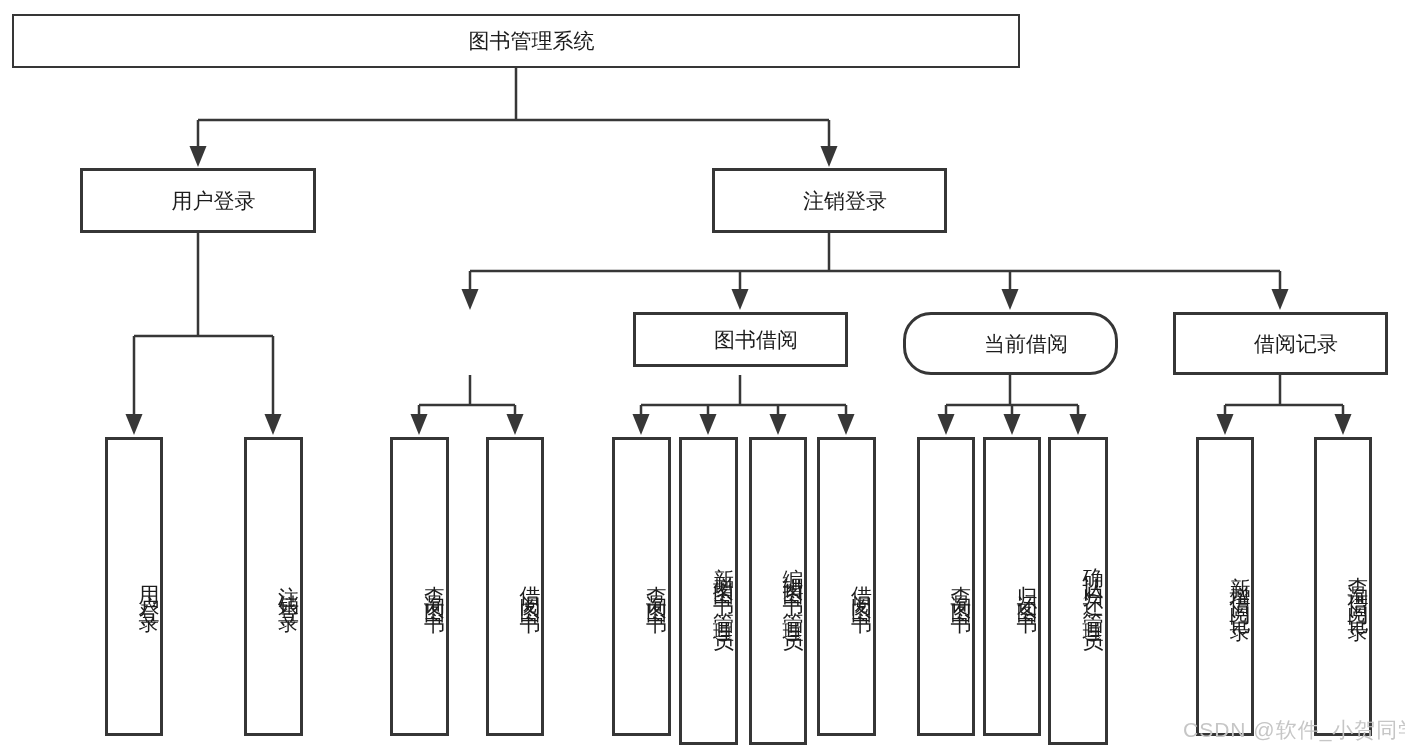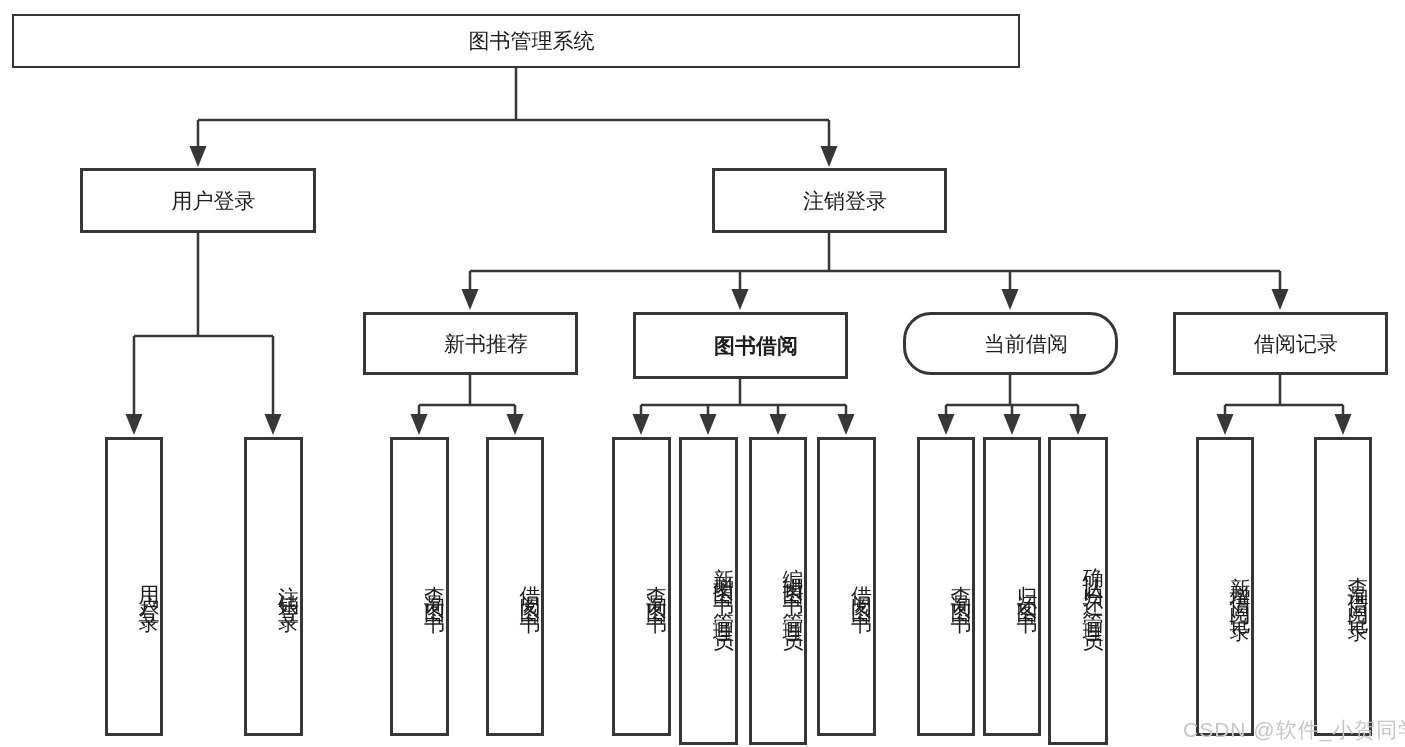--- a/index.html
+++ b/index.html
@@ -97,22 +97,21 @@
     <path d="M1280,375 V405 M1225,405 H1343 M1225,405 V416 M1343,405 V416"></path>
     <polygon points="1216.5,414 1233.5,414 1225,435"></polygon>
     <polygon points="1334.5,414 1351.5,414 1343,435"></polygon>
   </svg>
 
   <div class="node root" style="left:12px; top:14px; width:1008px; height:54px;">图书管理系统</div>
 
   <div class="node" style="left:80px; top:168px; width:236px; height:65px;">用户登录</div>
   <div class="node" style="left:712px; top:168px; width:235px; height:65px;">注销登录</div>
 
-  <div class="node" style="left:363px; top:312px; width:215px; height:63px;">新书推荐</div>
-  <div class="node" style="left:633px; top:312px; width:215px; height:67px;font-weight:bold;">图书借阅</div>
+  <div class="node" style="left:633px; top:312px; width:215px; height:55px;">图书借阅</div>
   <div class="node" style="left:903px; top:312px; width:215px; height:63px;border-radius:28px;">当前借阅</div>
   <div class="node" style="left:1173px; top:312px; width:215px; height:63px;">借阅记录</div>
 
   <div class="node vnode" style="left:105px; top:437px; width:58px; height:299px;">用户登录</div>
   <div class="node vnode" style="left:244px; top:437px; width:59px; height:299px;">注销登录</div>
 
   <div class="node vnode" style="left:390px; top:437px; width:59px; height:299px;">查询图书</div>
   <div class="node vnode" style="left:486px; top:437px; width:58px; height:299px;">借阅图书</div>
 
   <div class="node vnode" style="left:612px; top:437px; width:59px; height:299px;">查询图书</div>

